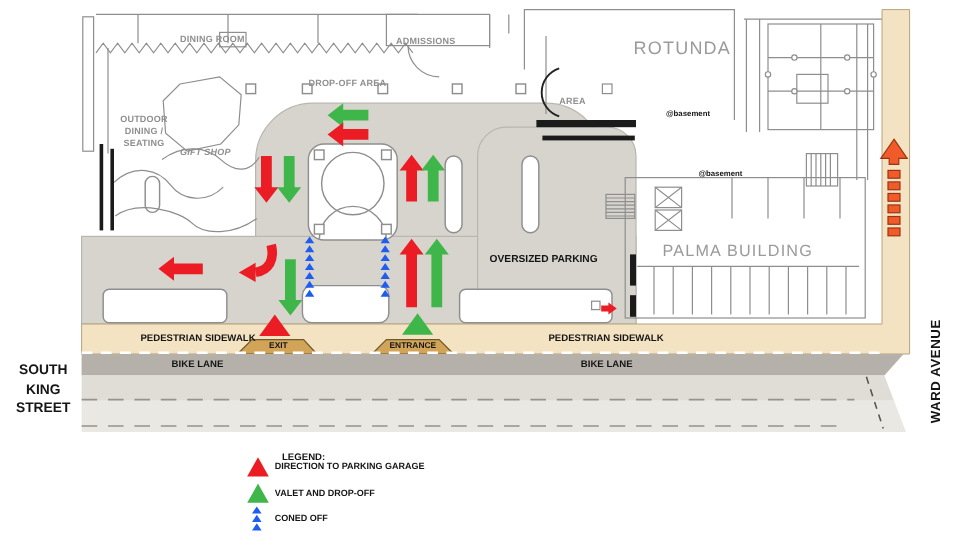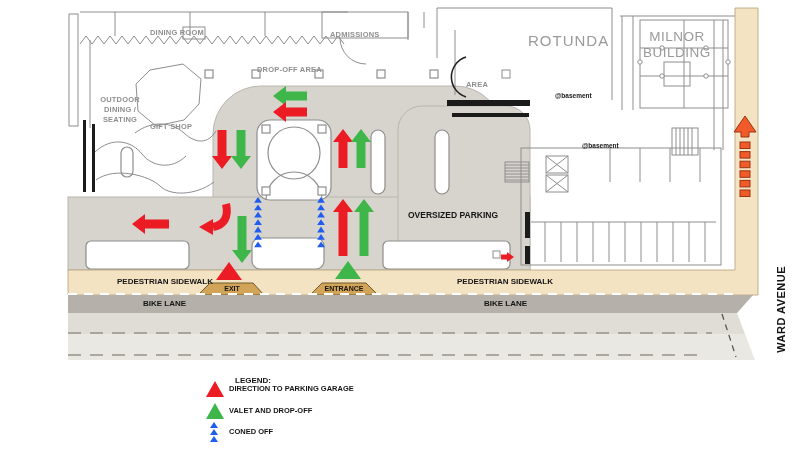--- a/index.html
+++ b/index.html
@@ -184,36 +184,38 @@
         <rect x="740" y="170.8" width="10" height="6.5" fill="#f15a29" stroke="#9c3413"></rect>
         <rect x="740" y="180.4" width="10" height="6.5" fill="#f15a29" stroke="#9c3413"></rect>
         <rect x="740" y="190" width="10" height="6.5" fill="#f15a29" stroke="#9c3413"></rect>
       </g>
     </svg>
 
   <div class="lbl gray-sm" style="left:150px;top:18px;">DINING ROOM</div>
   <div class="lbl gray-sm" style="left:330px;top:20px;">ADMISSIONS</div>
   <div class="lbl gray-big" style="left:488px;top:32px;font-size:15px;letter-spacing:1px;margin-left:40px;">ROTUNDA</div>
   <div class="lbl gray-sm" style="left:466px;top:70px;">AREA</div>
-  <div class="lbl gray-big center" style="left:627px;top:29px;width:100px;font-size:13.5px;line-height:1.2;letter-spacing:.5px;">MILNOR
-BUILDING</div>
   <div class="lbl gray-sm" style="left:257px;top:55px;">DROP-OFF AREA</div>
   <div class="lbl gray-sm center" style="left:97px;top:84px;width:46px;line-height:1.35;">OUTDOOR
 DINING /
 SEATING</div>
-  <div class="lbl gray-sm" style="left:150px;top:112px;">GIFT SHOP</div>
+  <div class="lbl gray-sm" style="left:150px;top:112px;font-style:italic;">GIFT SHOP</div>
   <div class="lbl blk" style="left:555px;top:92px;font-size:6.5px;">@basement</div>
   <div class="lbl blk" style="left:582px;top:142px;font-size:6.5px;">@basement</div>
   <div class="lbl blk" style="left:408px;top:211px;font-size:8.5px;">OVERSIZED PARKING</div>
+  <div class="lbl gray-big" style="left:552px;top:201px;font-size:13.5px;letter-spacing:1px;">PALMA BUILDING</div>
   <div class="lbl blk" style="left:117px;top:277px;font-size:8px;">PEDESTRIAN SIDEWALK</div>
   <div class="lbl blk" style="left:457px;top:277px;font-size:8px;">PEDESTRIAN SIDEWALK</div>
   <div class="lbl blk center" style="left:210px;top:285px;width:44px;font-size:7px;">EXIT</div>
   <div class="lbl blk center" style="left:318px;top:285px;width:52px;font-size:7px;">ENTRANCE</div>
   <div class="lbl blk" style="left:143px;top:299px;font-size:8px;">BIKE LANE</div>
   <div class="lbl blk" style="left:484px;top:299px;font-size:8px;">BIKE LANE</div>
+  <div class="lbl blk center" style="left:8px;top:302px;width:56px;font-size:11.5px;line-height:1.35;">SOUTH
+KING
+STREET</div>
   <div class="lbl blk center" style="left:721px;top:303px;width:120px;font-size:11px;letter-spacing:.5px;transform:rotate(-90deg);">WARD AVENUE</div>
 
   <div>
     <div class="lbl blk" style="left:197px;top:376px;font-size:8px;padding-left:38px;">LEGEND:</div>
     <div class="legend-tri" style="left:206px;top:381px;border-bottom:16px solid var(--red);"></div>
     <div class="lbl blk" style="left:229px;top:385px;font-size:7.5px;">DIRECTION TO PARKING GARAGE</div>
     <div class="legend-tri" style="left:206px;top:403px;border-bottom:16px solid var(--green);"></div>
     <div class="lbl blk" style="left:229px;top:407px;font-size:7.5px;text-align:center;">VALET AND DROP-OFF</div>
     <div style="position:absolute;left:210px;top:422px;">
       <div class="legend-cone"></div>

